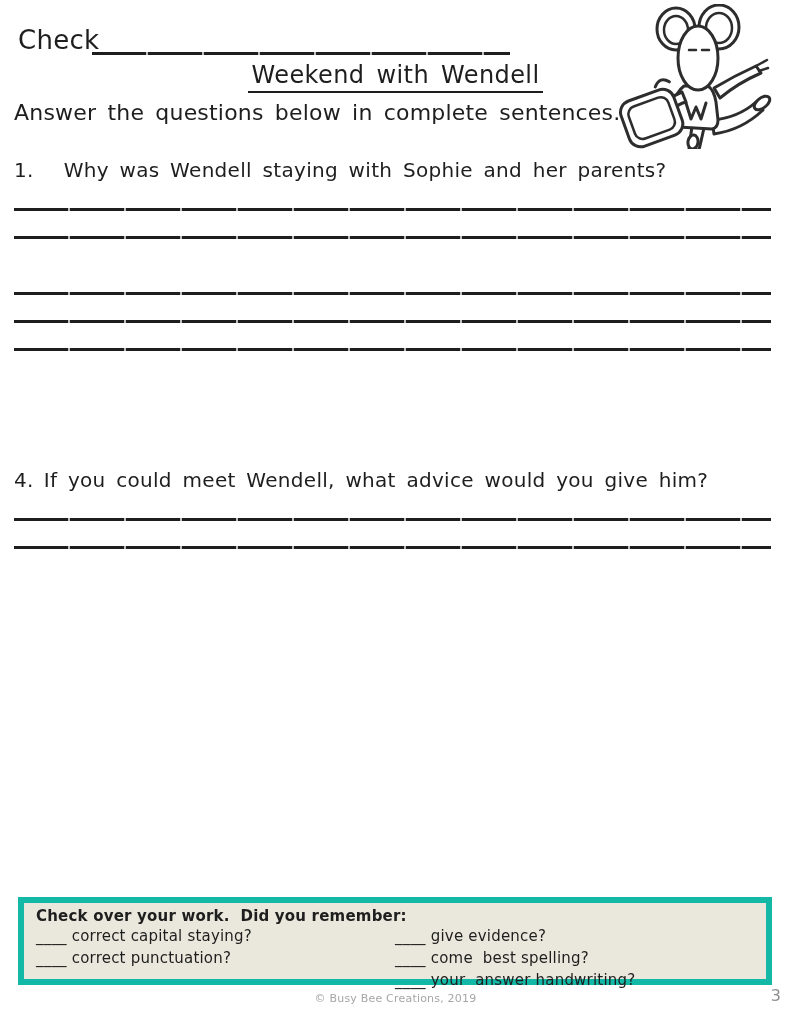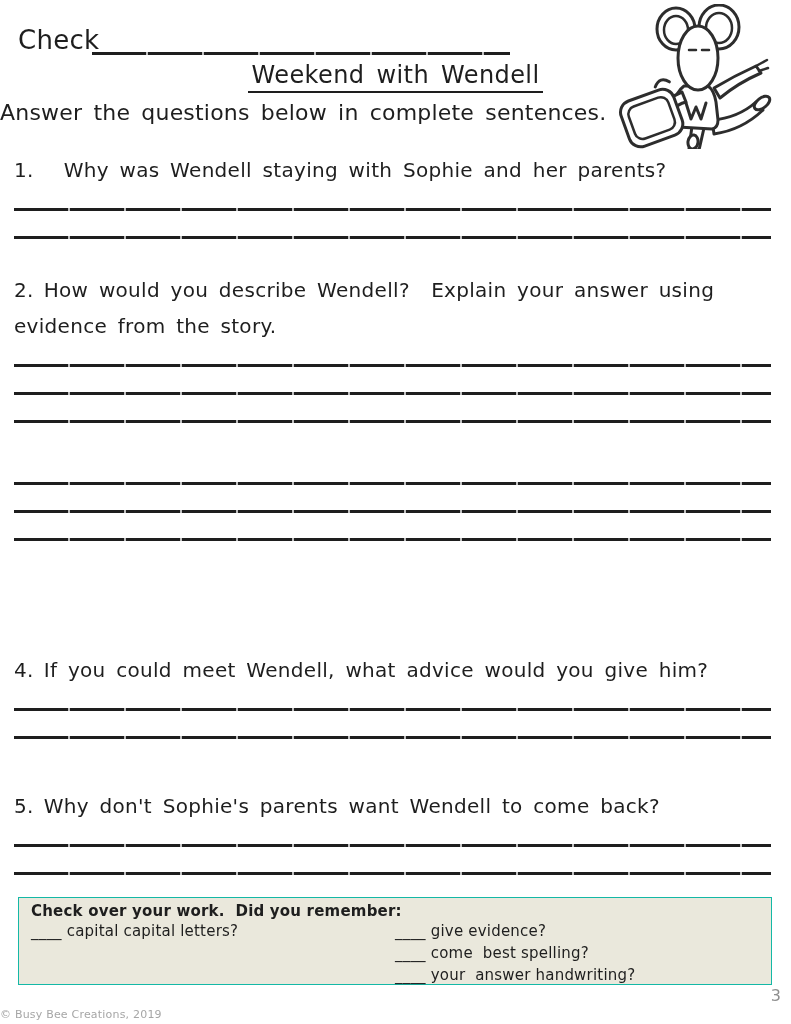--- a/index.html
+++ b/index.html
@@ -13,50 +13,50 @@
     background-image: repeating-linear-gradient(to right, #1e1e1e 0 54px, rgba(30,30,30,.28) 54px 56px);
     background-size: 100% 3px;
     background-repeat: no-repeat;
     background-position: left bottom;
   }
   .name-label { position:absolute; left:18px; top:25px; font-size:26px; letter-spacing:.3px; }
   .name-line  { position:absolute; left:92px; top:28px; width:418px; height:27px; }
   .title-wrap { position:absolute; left:0; top:61px; width:791px; text-align:center; }
   .title-text { display:inline-block; font-size:24px; letter-spacing:.4px; word-spacing:4px;
                 border-bottom:2px solid #1e1e1e; padding:0 4px 2px 4px; }
-  .instruction { position:absolute; left:0; top:100px; font-size:22px; letter-spacing:.2px; word-spacing:4px; }
+  .instruction { position:absolute; left:14px; top:100px; font-size:22px; letter-spacing:.2px; word-spacing:4px; }
 
   .mouse-art { position:absolute; left:616px; top:4px; width:170px; height:145px; }
 
   #questions { position:absolute; left:0; top:0; width:791px; height:1024px; }
   .question { position:absolute; left:14px; width:757px; }
   .question:nth-child(1) { top:152px; }
   .question:nth-child(2) { top:272px; }
   .question:nth-child(3) { top:462px; }
   .question:nth-child(4) { top:652px; }
   .question:nth-child(5) { top:788px; }
   .q-text { margin:0; font-size:20px; line-height:36px; letter-spacing:.3px; word-spacing:4px; }
   .q-number { margin-right:10px; }
   .question:nth-child(1) .q-number { margin-right:30px; }
   .q-body { white-space:pre-wrap; }
   .answer-line { height:28px; }
   .answer-line:first-child { height:23px; }
 
   .checklist {
     position:absolute; left:18px; top:897px; width:754px; height:88px;
-    box-sizing:border-box; background:#eae8dc; border:1px solid #14b8a6;
+    box-sizing:border-box; background:#eae8dc; border:6px solid #14b8a6;
     padding:4px 12px 0 12px;
   }
   .checklist-header { font-size:15px; font-weight:bold; letter-spacing:.2px; white-space:pre-wrap; line-height:18px; }
   .checklist-cols { display:flex; }
   .checklist-col { flex:1; }
   .checklist-item { font-size:15px; line-height:22px; letter-spacing:.2px; white-space:pre-wrap; }
 
-  .footer-copyright { position:absolute; left:0; top:992px; width:791px; text-align:left;
-                      font-size:11px; color:#a6a6a6; letter-spacing:.2px;margin-top:16px; }
+  .footer-copyright { position:absolute; left:0; top:992px; width:791px; text-align:center;
+                      font-size:11px; color:#a6a6a6; letter-spacing:.2px; }
   .page-number { position:absolute; right:10px; top:986px; font-size:16px; color:#8f8f8f; }
 </style>
 </head>
 <body>
 
 <div class="page">
 
   <span class="name-label">Check</span>
   <div class="name-line rule"></div>
 
@@ -103,59 +103,45 @@
 
   <div id="questions">
     <div class="question">
       <p class="q-text"><span class="q-number">1.</span><span class="q-body">Why was Wendell staying with Sophie and her parents?</span></p>
       <div class="q-lines">
           <div class="answer-line rule"></div>
           <div class="answer-line rule"></div>
         </div>
     </div>
 
-    <div class="question">
-      <p class="q-text"><span class="q-number">2.</span><span class="q-body">How would you describe Wendell?  Explain your answer using evidence from the story.</span></p>
-      <div class="q-lines">
-          <div class="answer-line rule"></div>
-          <div class="answer-line rule"></div>
-          <div class="answer-line rule"></div>
-        </div>
-    </div>
 
     <div class="question">
       <div class="q-lines">
           <div class="answer-line rule"></div>
           <div class="answer-line rule"></div>
           <div class="answer-line rule"></div>
         </div>
     </div>
 
     <div class="question">
       <p class="q-text"><span class="q-number">4.</span><span class="q-body">If you could meet Wendell, what advice would you give him?</span></p>
       <div class="q-lines">
           <div class="answer-line rule"></div>
           <div class="answer-line rule"></div>
         </div>
     </div>
 
-    <div class="question">
-      <p class="q-text"><span class="q-number">5.</span><span class="q-body">Why don't Sophie's parents want Wendell to come back?</span></p>
-      <div class="q-lines">
-          <div class="answer-line rule"></div>
-          <div class="answer-line rule"></div>
-        </div>
-    </div>
   </div>
 
   <div class="checklist" style="background: rgb(234, 232, 220);">
     <div class="checklist-header">Check over your work.  Did you remember:</div>
     <div class="checklist-cols">
       <div class="checklist-col" id="checklist-left">
-          <div class="checklist-item">____ capital capital letters?</div>
+          <div class="checklist-item">____ correct capital staying?</div>
+          <div class="checklist-item">____ correct punctuation?</div>
         </div>
       <div class="checklist-col" id="checklist-right">
           <div class="checklist-item">____ give evidence?</div>
           <div class="checklist-item">____ come  best spelling?</div>
           <div class="checklist-item">____ your  answer handwriting?</div>
         </div>
     </div>
   </div>
 
   <div class="footer-copyright" style="color: rgb(166, 166, 166);">© Busy Bee Creations, 2019</div>

